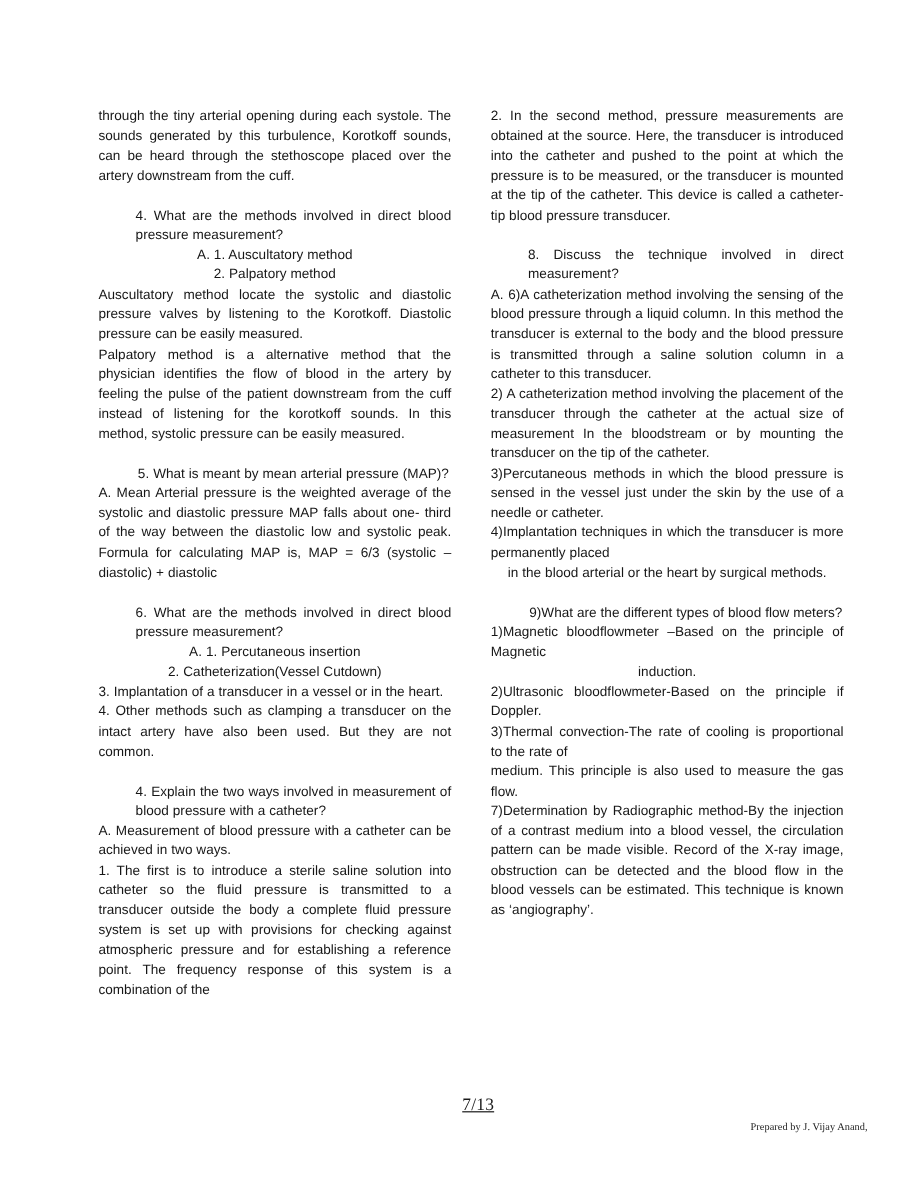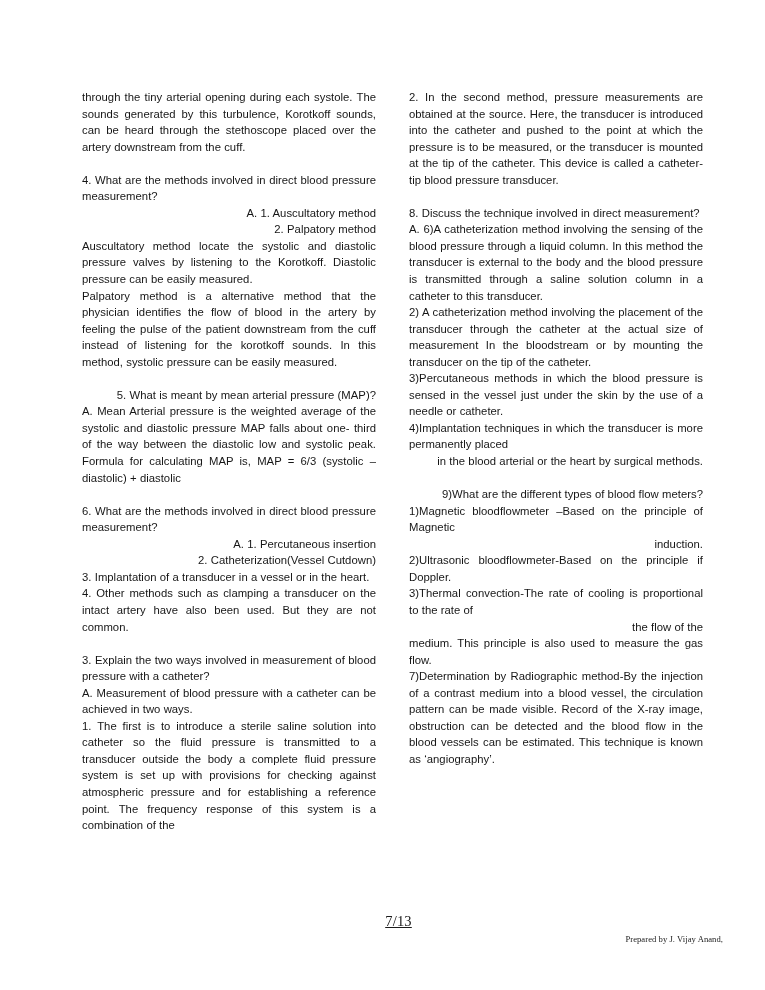--- a/index.html
+++ b/index.html
@@ -48,24 +48,25 @@
     line-height: 16.55px;
     text-align: justify;
     text-justify: inter-word;
     letter-spacing: 0.02px;
     word-spacing: 0.1px;
     color: #161616;
   }
 
   .para.gap-before {
     margin-top: 16.55px;
+    margin-left: 31px;
   }
 
   .para.noj {
-    text-align: right;
+    text-align: center;
   }
 
   .footer-page {
     position: absolute;
     left: 0;
     top: 913px;
     width: 765px;
     text-align: center;
     font-family: "Liberation Serif", serif;
     font-size: 14.5px;
@@ -99,39 +100,38 @@
         <p class="para noj">2. Palpatory method</p>
         <p class="para">Auscultatory method locate the systolic and diastolic pressure valves by listening to the Korotkoff. Diastolic pressure can be easily measured.</p>
         <p class="para">Palpatory method is a alternative method that the physician identifies the flow of blood in the artery by feeling the pulse of the patient downstream from the cuff instead of listening for the korotkoff sounds. In this method, systolic pressure can be easily measured.</p>
         <p class="para gap-before noj">5. What is meant by mean arterial pressure (MAP)?</p>
         <p class="para">A. Mean Arterial pressure is the weighted average of the systolic and diastolic pressure MAP falls about one- third of the way between the diastolic low and systolic peak. Formula for calculating MAP is, MAP = 6/3 (systolic –diastolic) + diastolic</p>
         <p class="para gap-before">6. What are the methods involved in direct blood pressure measurement?</p>
         <p class="para noj">A. 1. Percutaneous insertion</p>
         <p class="para noj">2. Catheterization(Vessel Cutdown)</p>
         <p class="para">3. Implantation of a transducer in a vessel or in the heart.</p>
         <p class="para">4. Other methods such as clamping a transducer on the intact artery have also been used. But they are not common.</p>
-        <p class="para gap-before">3. Explain the two ways involved in measurement of blood pressure with a catheter?</p>
+        <p class="para gap-before">4. Explain the two ways involved in measurement of blood pressure with a catheter?</p>
         <p class="para">A. Measurement of blood pressure with a catheter can be achieved in two ways.</p>
         <p class="para">1. The first is to introduce a sterile saline solution into catheter so the fluid pressure is transmitted to a transducer outside the body a complete fluid pressure system is set up with provisions for checking against atmospheric pressure and for establishing a reference point. The frequency response of this system is a combination of the</p>
       </div>
 
     <div class="column" id="right-col">
         <p class="para">2. In the second method, pressure measurements are obtained at the source. Here, the transducer is introduced into the catheter and pushed to the point at which the pressure is to be measured, or the transducer is mounted at the tip of the catheter. This device is called a catheter-tip blood pressure transducer.</p>
         <p class="para gap-before">8. Discuss the technique involved in direct measurement?</p>
         <p class="para">A. 6)A catheterization method involving the sensing of the blood pressure through a liquid column. In this method the transducer is external to the body and the blood pressure is transmitted through a saline solution column in a catheter to this transducer.</p>
         <p class="para">2) A catheterization method involving the placement of the transducer through the catheter at the actual size of measurement In the bloodstream or by mounting the transducer on the tip of the catheter.</p>
         <p class="para">3)Percutaneous methods in which the blood pressure is sensed in the vessel just under the skin by the use of a needle or catheter.</p>
         <p class="para">4)Implantation techniques in which the transducer is more permanently placed</p>
         <p class="para noj">in the blood arterial or the heart by surgical methods.</p>
         <p class="para gap-before noj">9)What are the different types of blood flow meters?</p>
         <p class="para">1)Magnetic bloodflowmeter –Based on the principle of Magnetic</p>
         <p class="para noj">induction.</p>
         <p class="para">2)Ultrasonic bloodflowmeter-Based on the principle if Doppler.</p>
         <p class="para">3)Thermal convection-The rate of cooling is proportional to the rate of</p>
-        <p class="para noj">the flow of the</p>
         <p class="para">medium. This principle is also used to measure the gas flow.</p>
         <p class="para">7)Determination by Radiographic method-By the injection of a contrast medium into a blood vessel, the circulation pattern can be made visible. Record of the X-ray image, obstruction can be detected and the blood flow in the blood vessels can be estimated. This technique is known as ‘angiography’.</p>
       </div>
 
   </div>
 
   <div class="footer-page">7/13</div>
 
   <div class="footer-credit">Prepared by J. Vijay Anand,</div>
 

